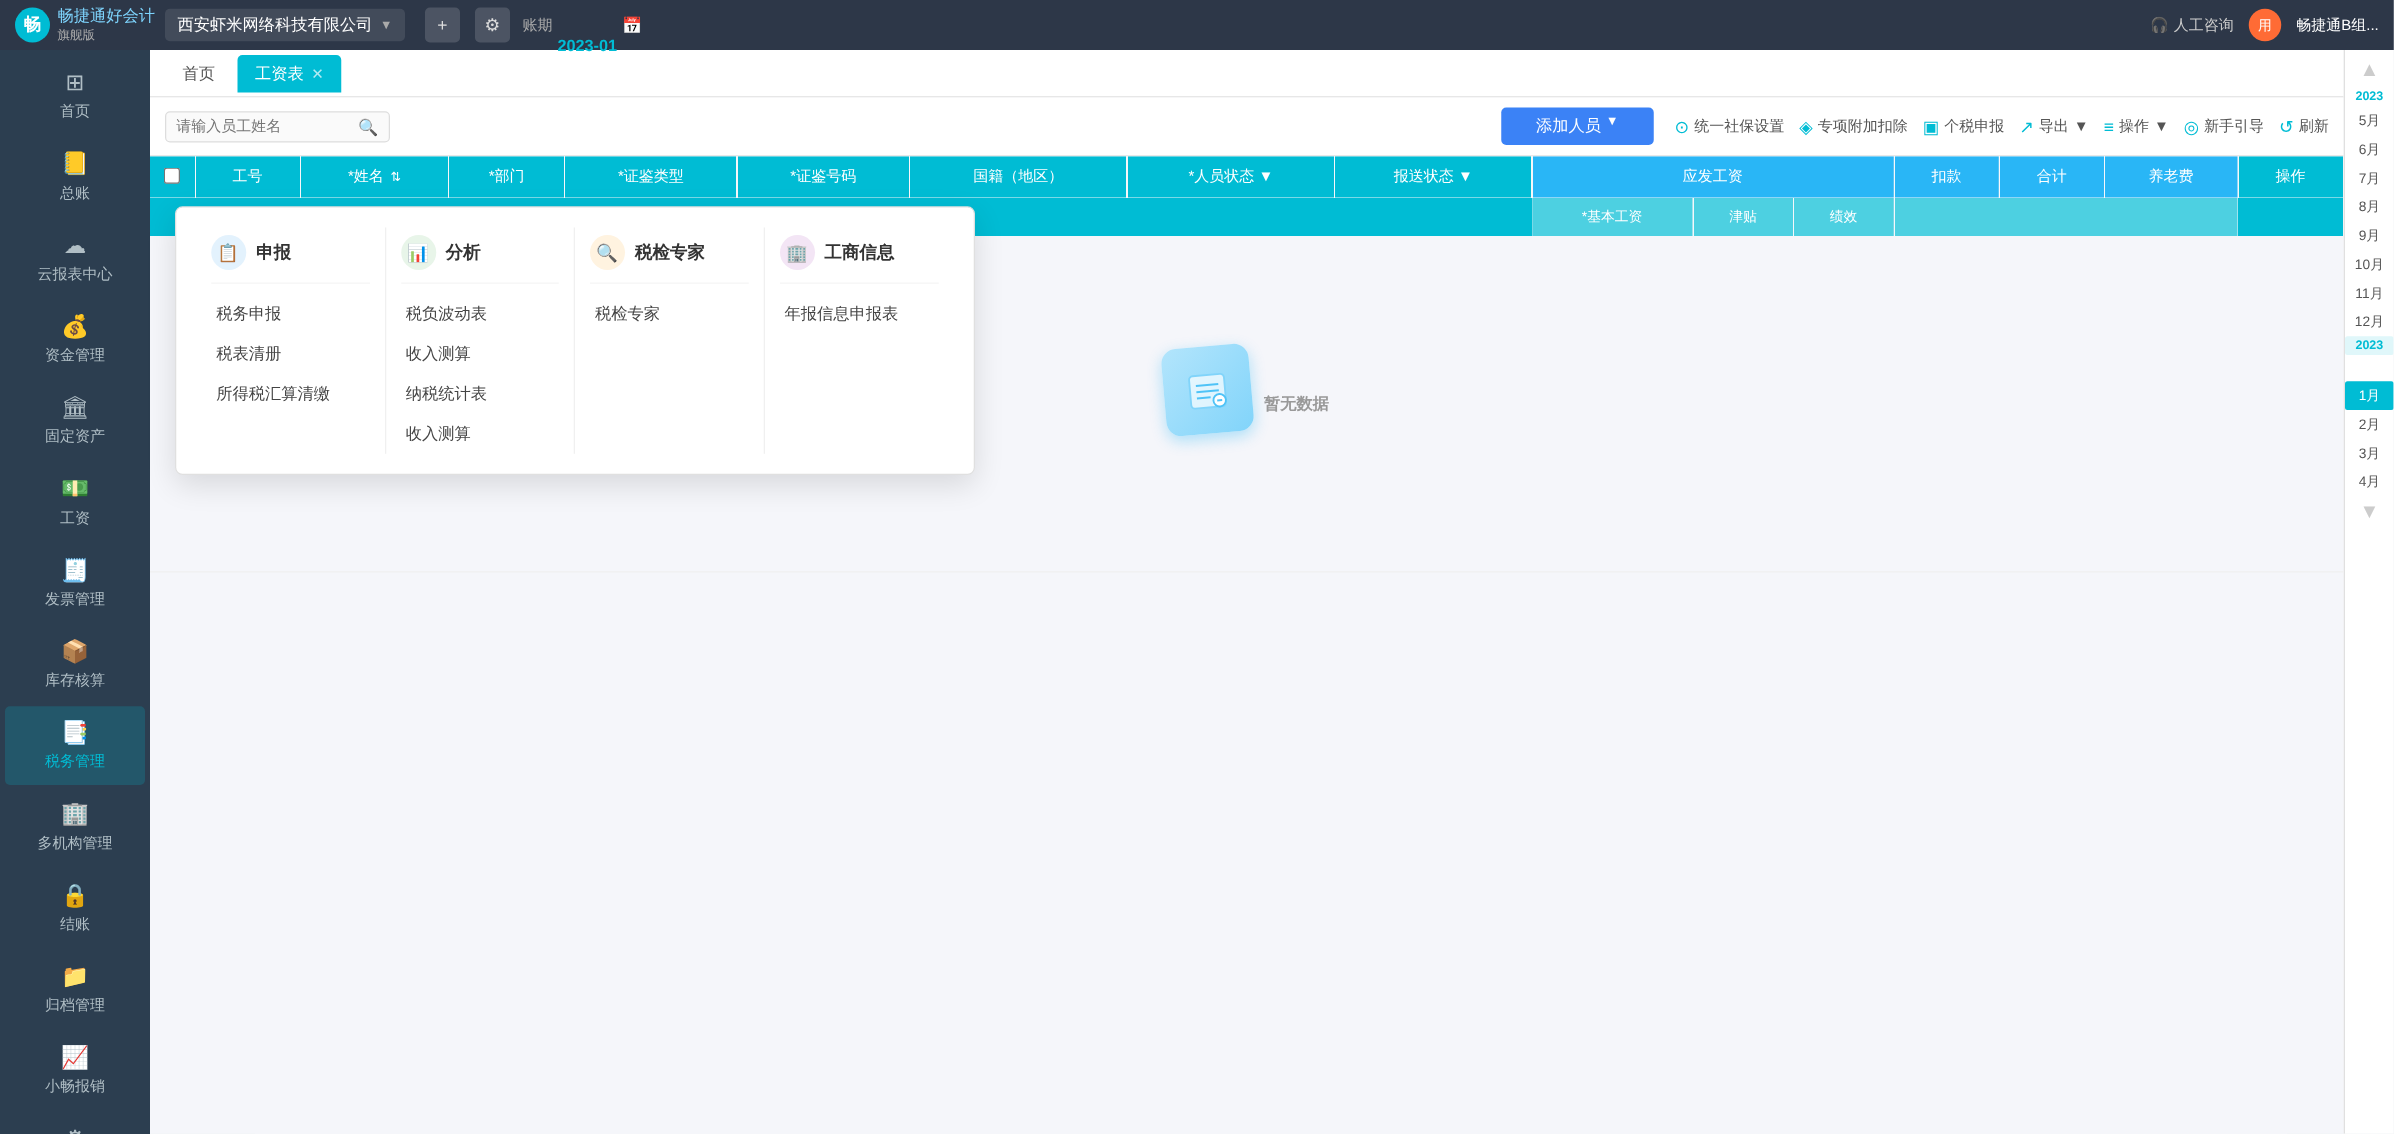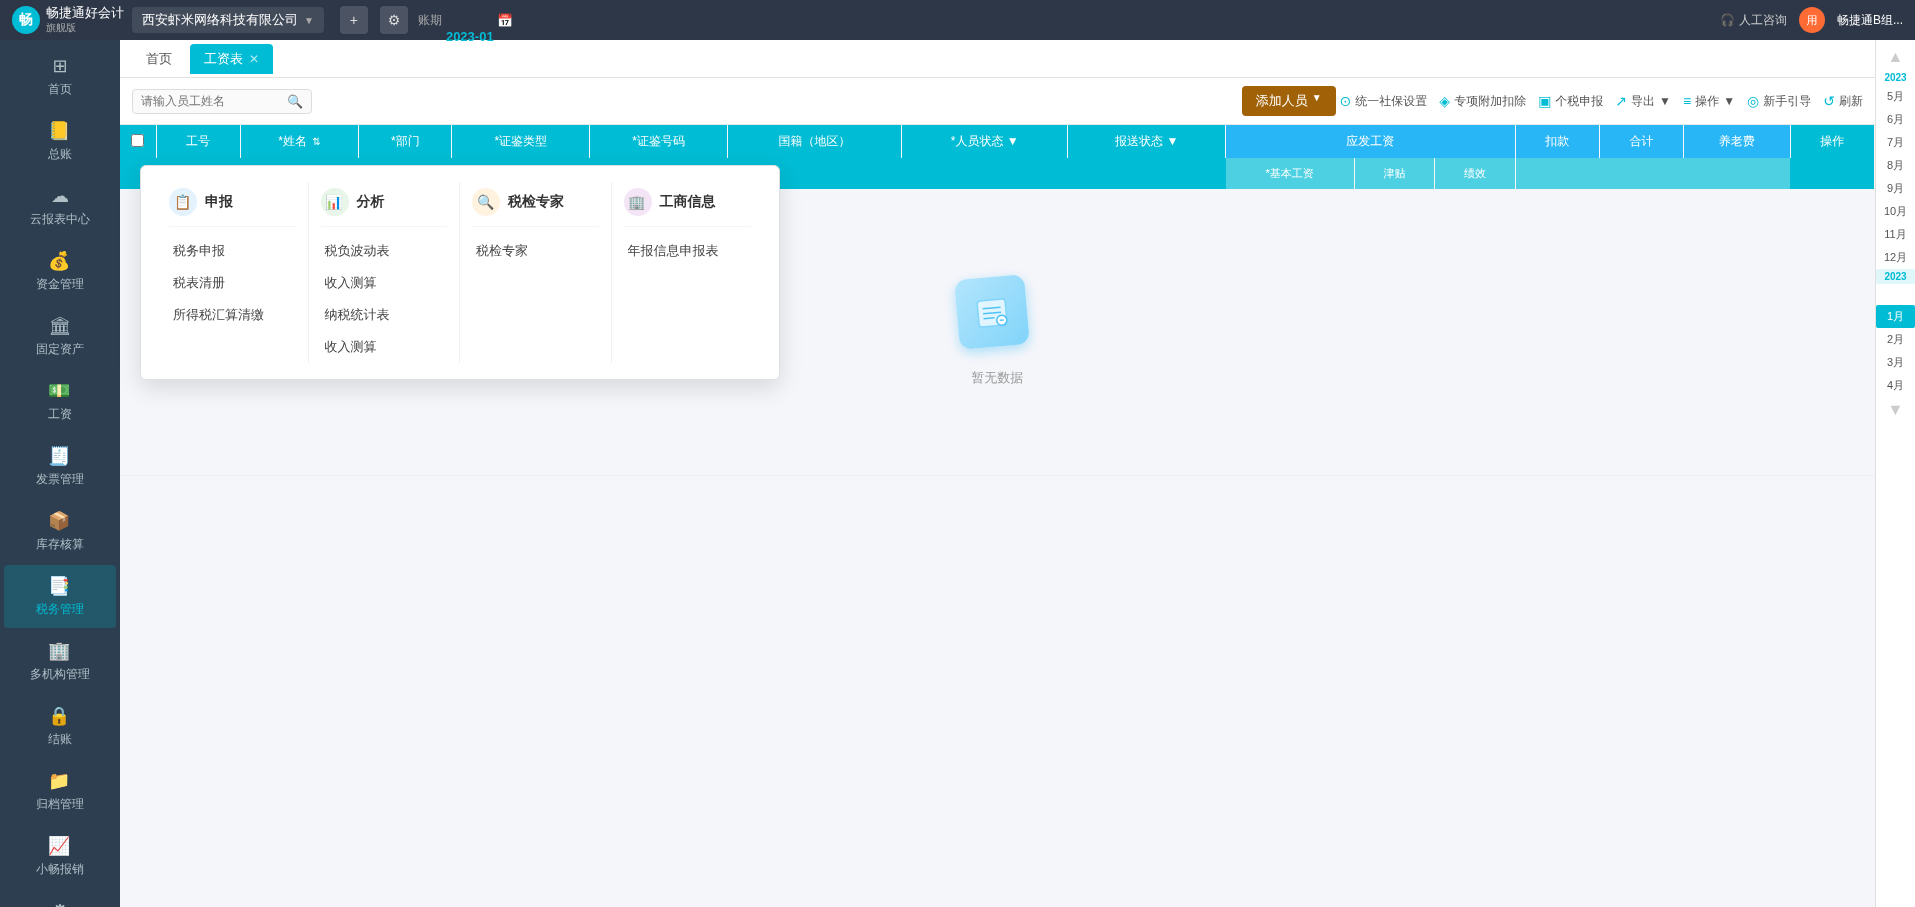--- a/index.html
+++ b/index.html
@@ -22,21 +22,21 @@
       gap: 6px;
       width: 120px;
     }
     .logo-icon {
       width: 28px; height: 28px;
       background: #00bcd4;
       border-radius: 50%;
       display: flex; align-items: center; justify-content: center;
       font-size: 14px; color: #fff; font-weight: bold;
     }
-    .logo-text { font-size: 13px; color: #ffffff; line-height: 1.2; }
+    .logo-text { font-size: 13px; color: #7dd3fc; line-height: 1.2; }
     .logo-sub { font-size: 10px; color: #aaa; }
     .company-selector {
       display: flex; align-items: center; gap: 6px;
       background: rgba(255,255,255,0.1);
       border-radius: 4px;
       padding: 4px 10px;
       cursor: pointer;
       color: #fff;
       font-size: 13px;
     }
@@ -141,42 +141,42 @@
       color: #fff;
     }
     .tab-close { font-size: 12px; opacity: 0.7; cursor: pointer; }
 
     
     .toolbar {
       background: #fff;
       padding: 8px 12px;
       display: flex;
       align-items: center;
-      gap: 4px;
+      gap: 17px;
       border-bottom: 1px solid #e8e8e8;
     }
     .search-box {
       display: flex; align-items: center;
       border: 1px solid #ddd;
       border-radius: 4px;
       padding: 4px 8px;
       gap: 6px;
       background: #fafafa;
     }
     .search-box input {
       border: none; outline: none; background: transparent;
       font-size: 12px; color: #666; width: 140px;
     }
     .search-icon { color: #999; font-size: 13px; }
     .btn-add {
-      background: #a16207;
+      background: #3b82f6;
       color: #fff;
       border: none;
       border-radius: 4px;
-      padding: 6px 14px;
+      padding: 6px 28px;
       cursor: pointer;
       font-size: 13px;
       display: flex; align-items: flex-start; gap: 4px;
       margin-left: auto;
     }
     .btn-add .arrow-down { font-size: 10px; }
     .toolbar-actions {
       display: flex; align-items: center; gap: 12px;
       font-size: 12px;
     }
@@ -222,24 +222,24 @@
       font-size: 12px;
       color: #444;
     }
     .wage-header {
       background: #29b6f6 !important;
     }
 
     
     .empty-state {
       display: flex;
-      flex-direction: column;
-      align-items: center;
-      justify-content: flex-end;
+      align-items: center;
+      justify-content: center;
       padding: 80px 0;
+      font-weight: bold;
     }
     .empty-icon {
       width: 80px; height: 80px;
       position: relative;
       margin-bottom: 12px;
     }
     .empty-icon-inner {
       width: 70px; height: 70px;
       background: linear-gradient(135deg, #b3e5fc, #81d4fa);
       border-radius: 12px;

